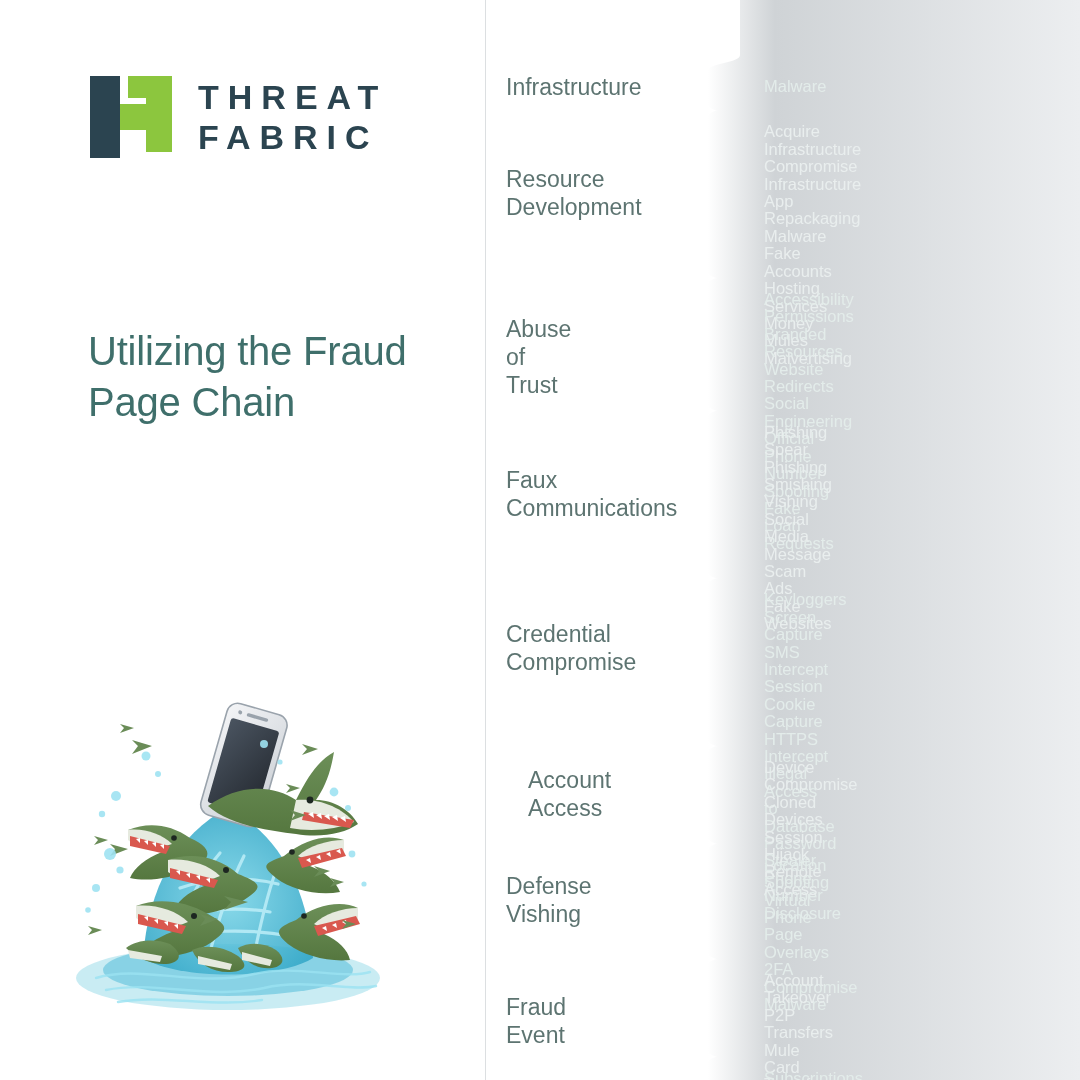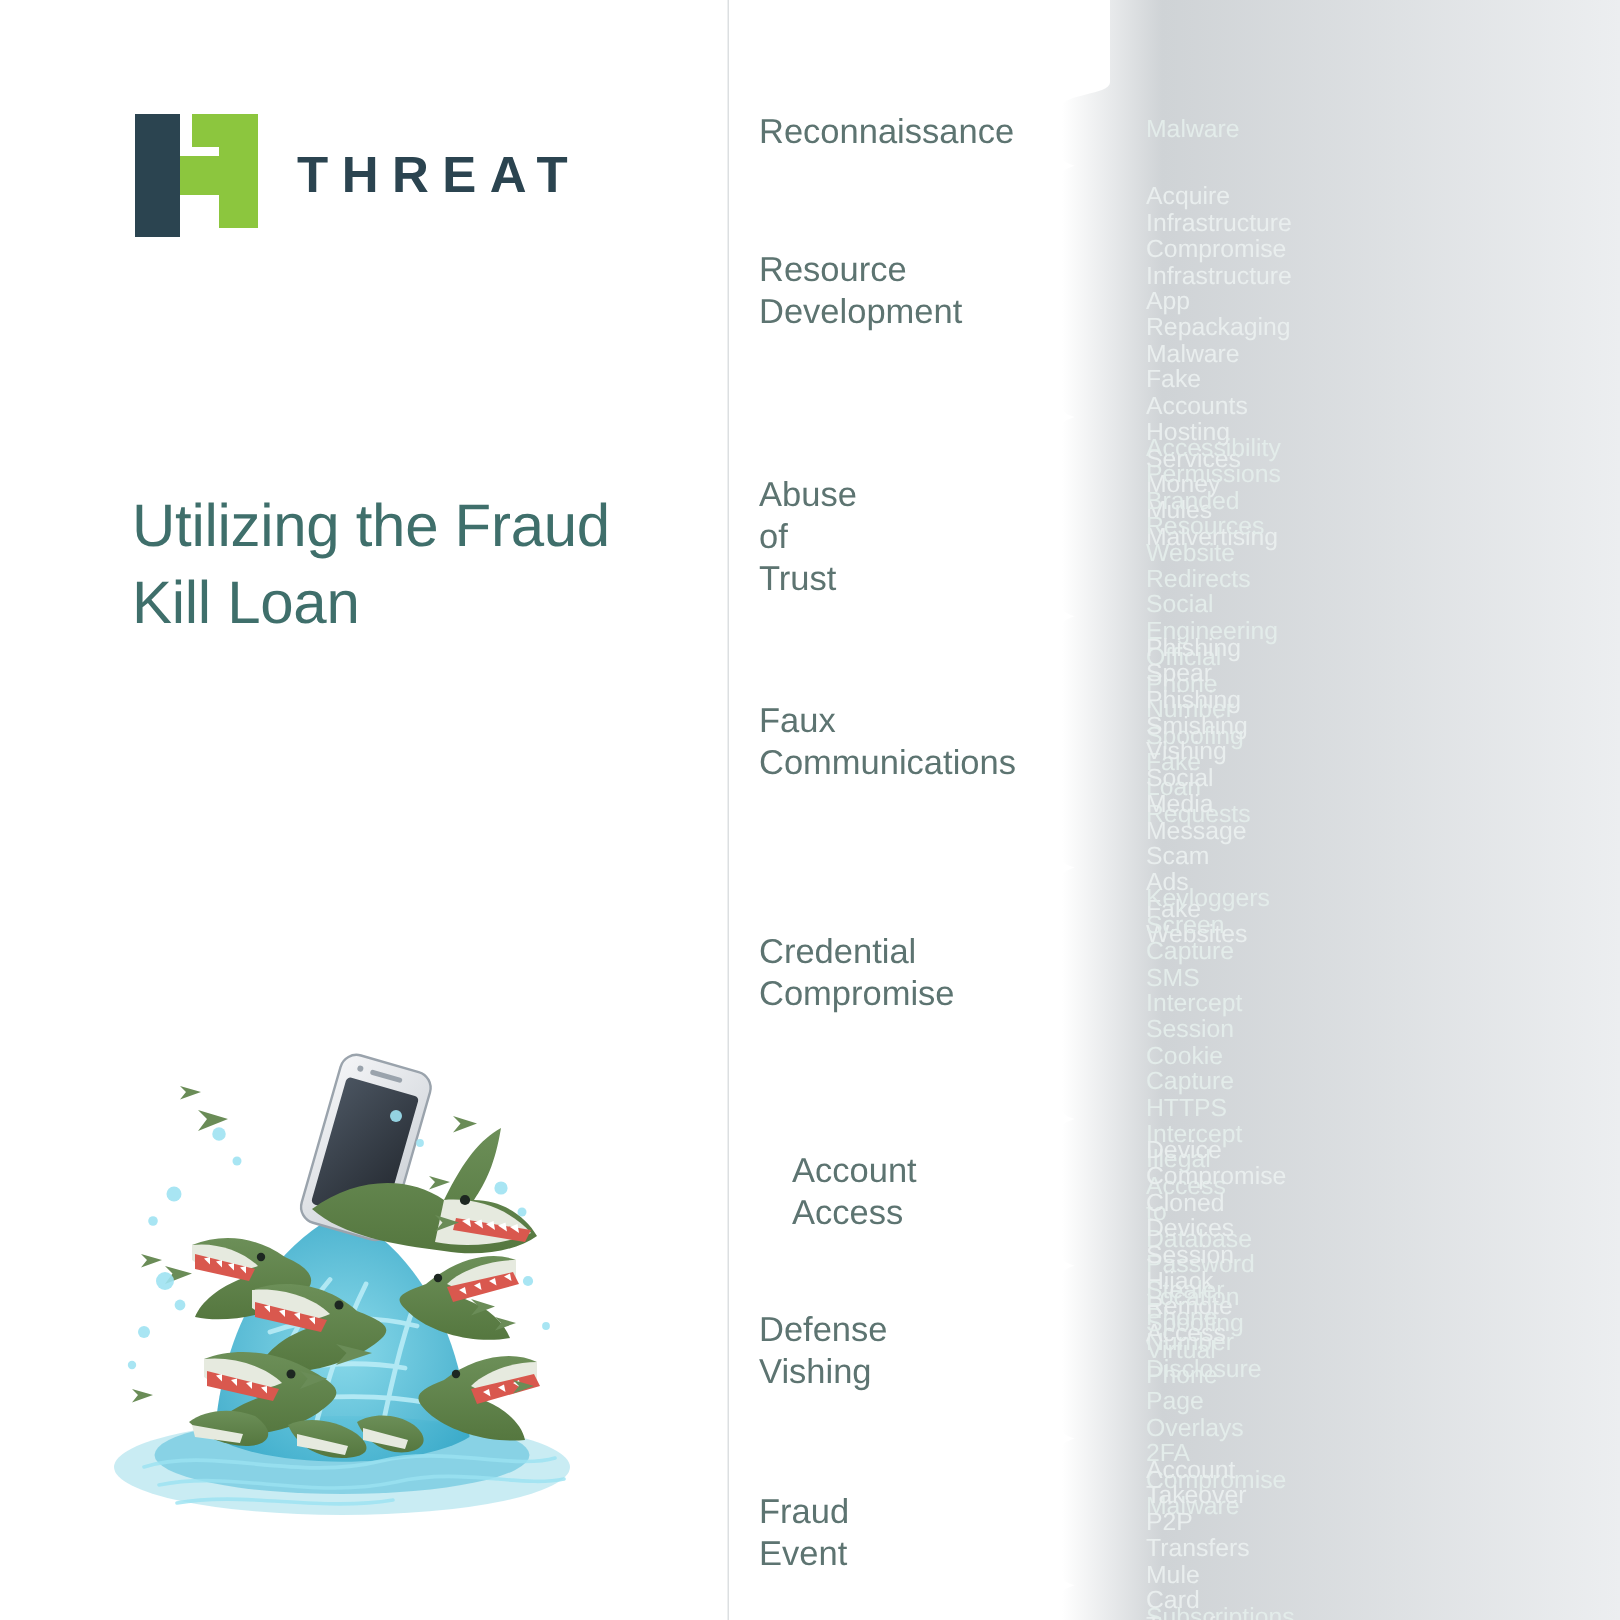--- a/index.html
+++ b/index.html
@@ -71,26 +71,27 @@
       <div class="logo-mark">
         <svg viewBox="0 0 86 86" width="86" height="86" aria-hidden="true">
 
           <path d="M2 2 H32 V30 H58 V56 H32 V84 H2 Z" fill="#2b4450"></path>
 
           <path d="M40 2 H84 V78 H58 V56 H32 V30 H58 V24 H40 Z" fill="#8cc63e"></path>
         </svg>
       </div>
       <div class="logo-text">
         <div class="logo-line">THREAT</div>
+        <div class="logo-line">FABRIC</div>
       </div>
     </div>
 
     <div class="headline">
       <div class="h-teal">Utilizing the
-Fraud Kill Loan</div>
+Fraud Page Chain</div>
     </div>
 
     <div class="illus">
       <svg viewBox="0 0 340 332" width="340" height="332" aria-hidden="true">
         <defs>
           <linearGradient id="gPhoneBody" x1="0" y1="0" x2="1" y2="1">
             <stop offset="0" stop-color="#f4f5f7"></stop>
               <stop offset="1" stop-color="#c9ced4"></stop>
           </linearGradient>
           <linearGradient id="gScreen" x1="0" y1="0" x2="1" y2="1">
@@ -273,21 +274,21 @@
         <linearGradient id="spineGrad" x1="0" y1="0" x2="1" y2="0">
           <stop offset="0" stop-color="#ffffff"></stop>
           <stop offset="0.18" stop-color="#cfd3d6"></stop>
           <stop offset="1" stop-color="#eceef0"></stop>
         </linearGradient>
       </defs>
       <path id="spine-path" fill="url(#spineGrad)" d="M594,0 L594,1080 L254,1080 L254,1147.1499999999999 C254,1139.1499999999999 222,1139.1499999999999 222,1131.1499999999999 L222,1062.8 C222,1054.8 254,1054.8 254,1046.8 L254,1066.8 C254,1058.8 222,1058.8 222,1050.8 L222,965 C222,957 254,957 254,949 L254,969 C254,961 222,961 222,953 L222,849.75 C222,841.75 254,841.75 254,833.75 L254,853.75 C254,845.75 222,845.75 222,837.75 L222,751.95 C222,743.95 254,743.95 254,735.95 L254,755.95 C254,747.95 222,747.95 222,739.95 L222,584.35 C222,576.35 254,576.35 254,568.35 L254,588.35 C254,580.35 222,580.35 222,572.35 L222,416.75 C222,408.75 254,408.75 254,400.75 L254,420.75 C254,412.75 222,412.75 222,404.75 L222,284.05 C222,276.05 254,276.05 254,268.05 L254,288.05 C254,280.05 222,280.05 222,272.05 L222,116.45 C222,108.45 254,108.45 254,100.45 L254,120.45 C254,112.45 222,112.45 222,104.45 L222,71 C222,63 254,63 254,55 L254,0 Z"></path>
     </svg>
     <div id="stages">
         <div class="stage" style="top: 0px;">
-          <div class="stage-label" style="top: 73.225px;">Reconnaissance</div>
+          <div class="stage-label" style="top: 73.225px;">Infrastructure</div>
           <div class="bar dark" style="top: 71px; height: 33.45px; background: rgb(61, 109, 103);">
             <div class="bar-items" style="top: 4px;">Malware</div>
           </div>
         </div>
         <div class="stage" style="top: 0px;">
           <div class="stage-label" style="top: 165.25px;">Resource
 Development</div>
           <div class="bar" style="top: 116.45px; height: 155.6px; background: rgb(127, 163, 160);">
             <div class="bar-items" style="top: 4px;">Acquire Infrastructure
 Compromise Infrastructure

